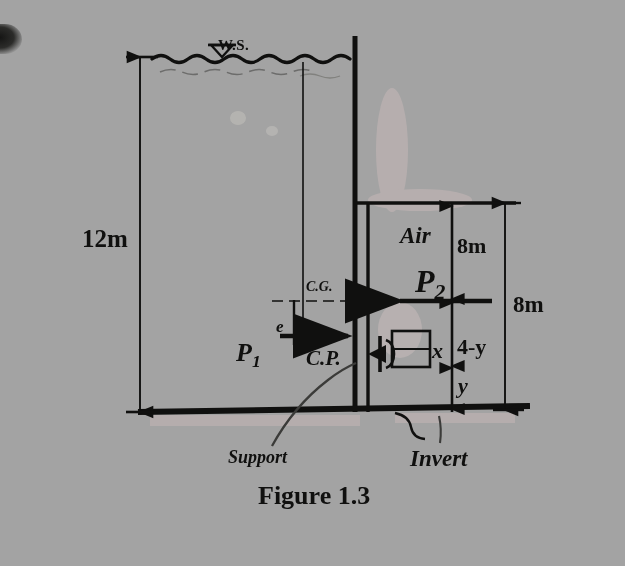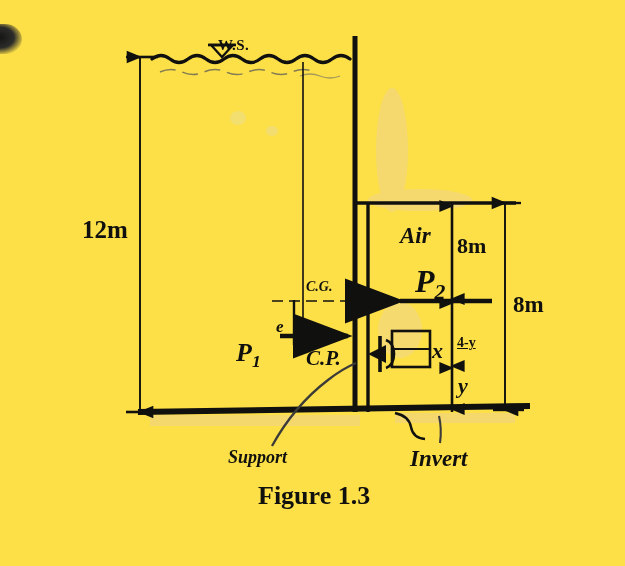--- a/index.html
+++ b/index.html
@@ -5,21 +5,21 @@
 <style>
   html, body {
     margin: 0;
     padding: 0;
     background: #ffffff;
   }
   #page {
     position: relative;
     width: 625px;
     height: 566px;
-    background: #fde047;
+    background: #a3a3a3;
     overflow: hidden;
     font-family: "Liberation Serif", serif;
   }
   #figure-svg {
     position: absolute;
     left: 0;
     top: 0;
     width: 625px;
     height: 566px;
   }
@@ -43,32 +43,32 @@
   }
   .ovl::after {
     content: "";
     position: absolute;
     left: 4%;
     right: 6%;
     top: -0.10em;
     border-top: 2.4px solid #10100f;
   }
   #lbl-hbar    { left: 196px; top: 168px; font-size: 25px; }
-  #lbl-12m     { left: 82px;  top: 217px; font-size: 25px; }
+  #lbl-12m     { left: 82px;  top: 226px; font-size: 25px; }
   #lbl-ws      { left: 218px; top: 38px;  font-size: 15px; letter-spacing: .4px; }
   #lbl-air     { left: 400px; top: 224px; font-size: 23px; }
   #lbl-p2      { left: 415px; top: 265px; font-size: 32px; }
   #lbl-4m      { left: 457px; top: 235px; font-size: 22px; }
   #lbl-8m      { left: 513px; top: 293px; font-size: 23px; }
   #lbl-cg      { left: 306px; top: 280px; font-size: 14px; }
   #lbl-cp      { left: 306px; top: 348px; font-size: 21px; }
   #lbl-e       { left: 276px; top: 318px; font-size: 17px; }
   #lbl-p1      { left: 236px; top: 340px; font-size: 26px; }
   #lbl-x       { left: 432px; top: 340px; font-size: 22px; }
-  #lbl-4y      { left: 457px; top: 336px; font-size: 14px; text-decoration: underline; }
+  #lbl-4y      { left: 457px; top: 336px; font-size: 22px; }
   #lbl-y       { left: 458px; top: 375px; font-size: 22px; }
   #lbl-support { left: 228px; top: 448px; font-size: 18px; }
   #lbl-invert  { left: 410px; top: 447px; font-size: 23px; }
   #lbl-caption { left: 258px; top: 483px; font-size: 26px; }
   .blob {
     position: absolute;
     left: -12px;
     top: 24px;
     width: 34px;
     height: 30px;

